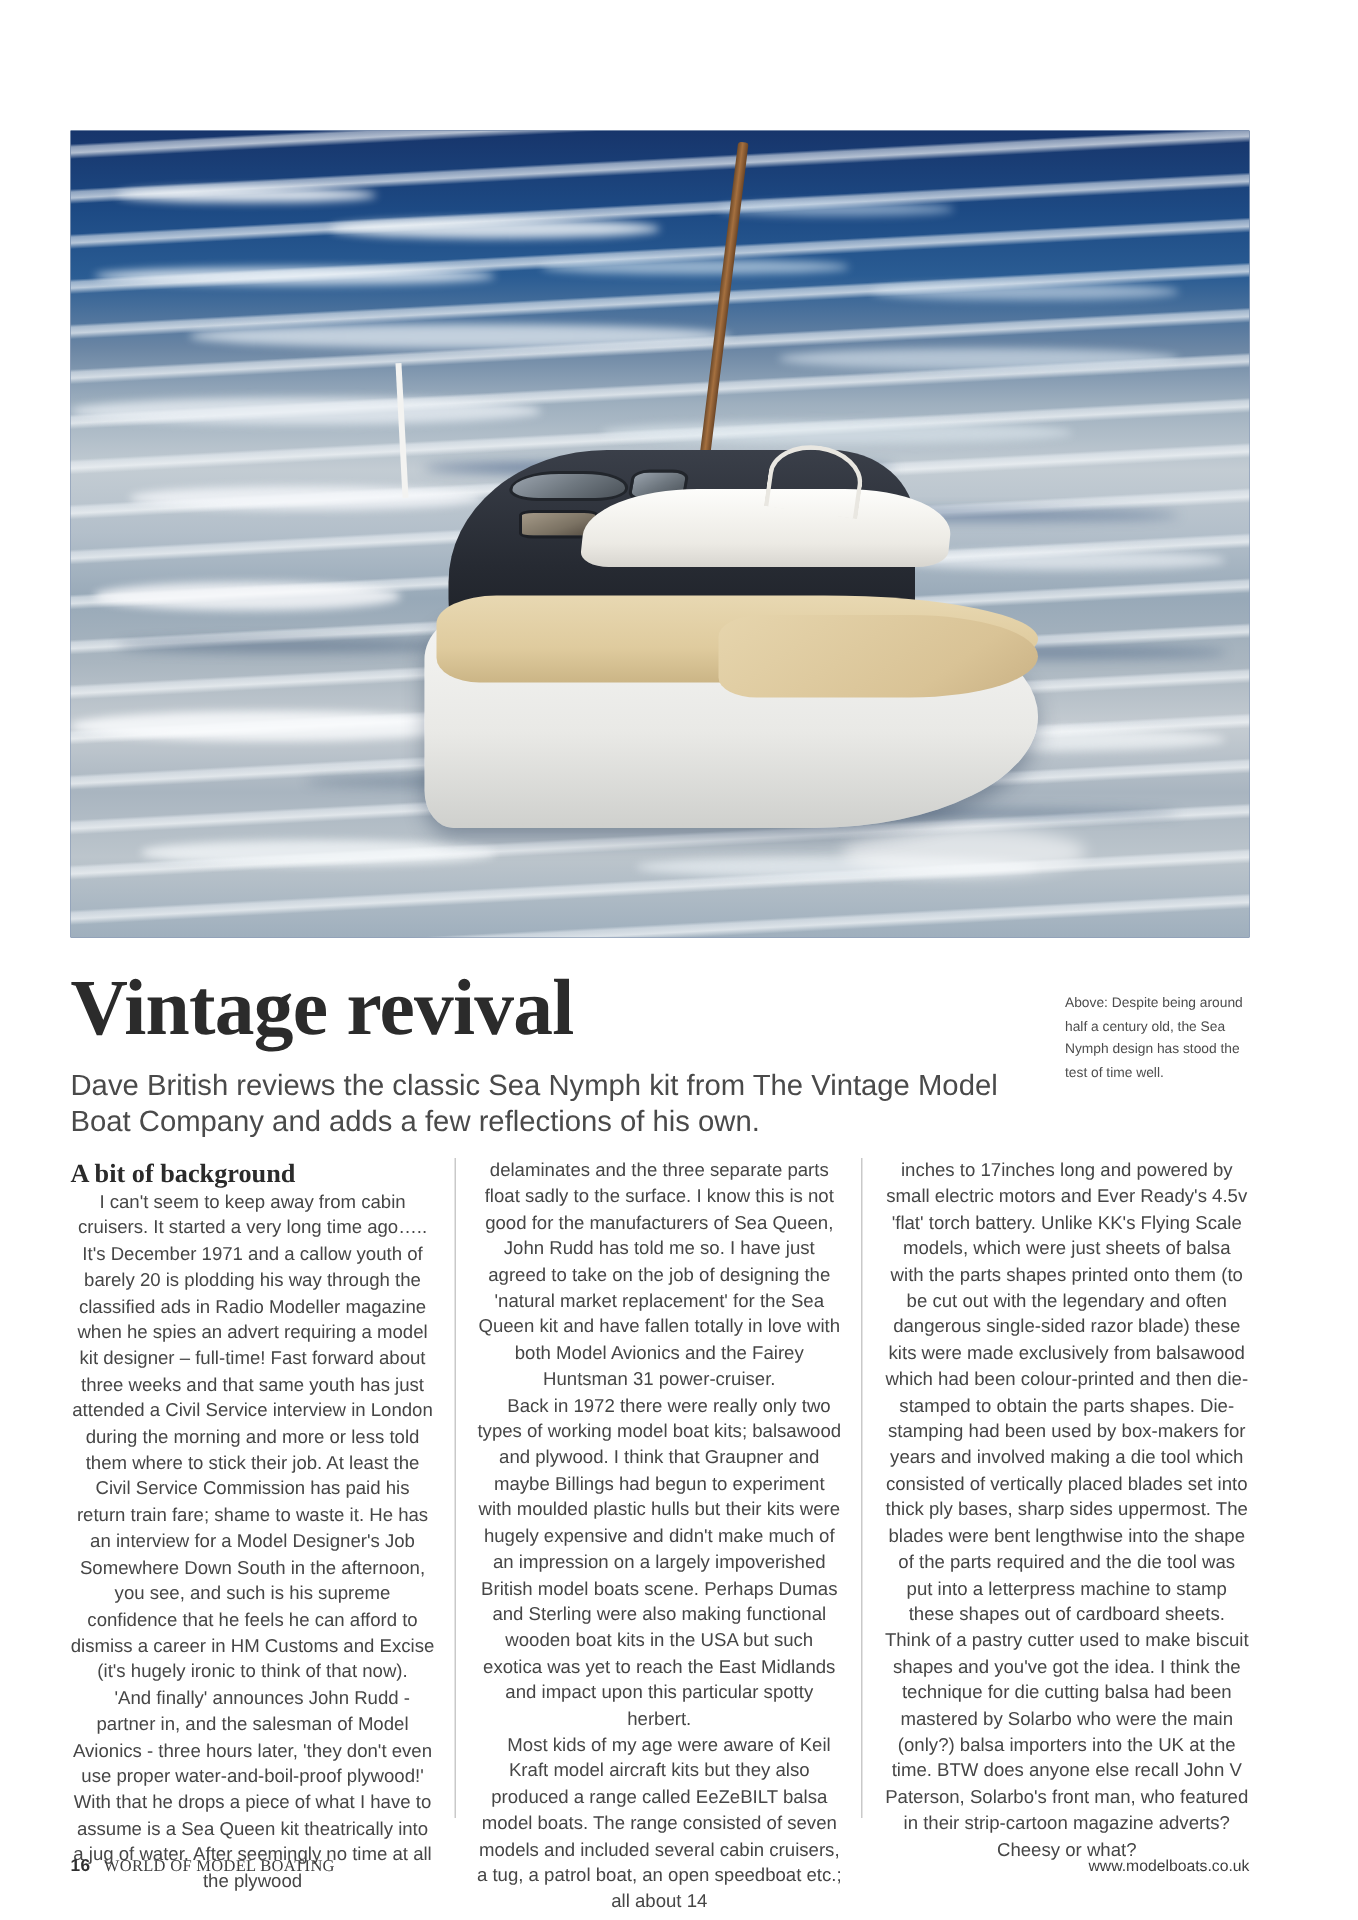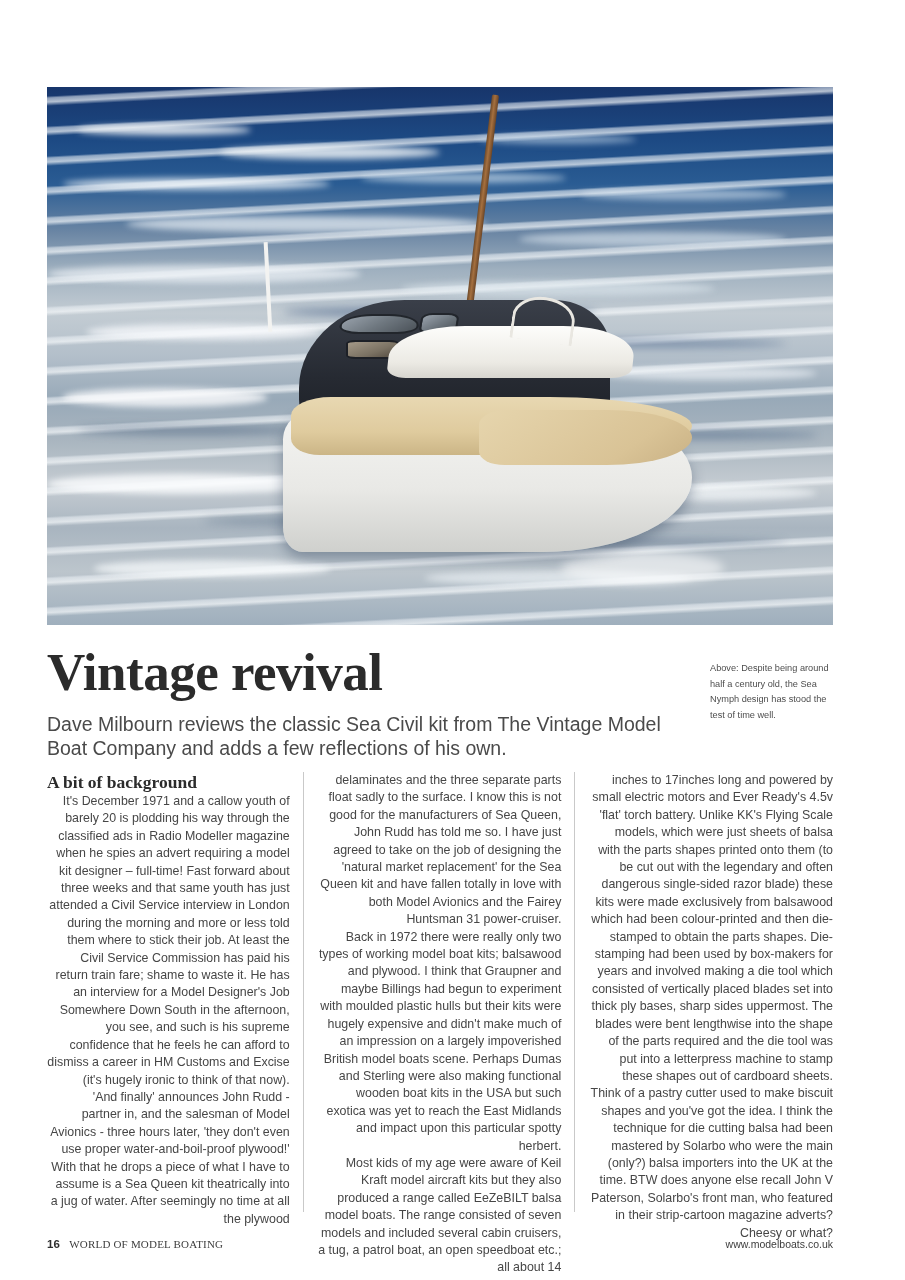--- a/index.html
+++ b/index.html
@@ -258,21 +258,21 @@
     font-size: 17.5px;
     line-height: 20px;
     color: #2b2b2b;
     margin: 0 0 1px 0;
   }
   .col p {
     margin: 0;
     font-size: 12.4px;
     line-height: 17.4px;
     color: #464646;
-    text-align: right;
+    text-align: center;
   }
   .col p.indent { text-indent: 13px; }
 
   
   .footer {
     position: absolute;
     left: 47px;
     top: 1238px;
     width: 786px;
     display: flex;
@@ -345,26 +345,27 @@
     <div class="grab-rail"></div>
     <div class="hull"></div>
     <div class="deck"></div>
     <div class="deck-fore"></div>
   </div>
 </div>
 
 <div class="caption">Above: Despite being around half a century old, the Sea Nymph design has stood the test of time well.</div>
 
 <h1 class="headline">Vintage revival</h1>
-<p class="subtitle">Dave Milbourn reviews the classic Sea Civil kit from The Vintage Model Boat Company and adds a few reflections of his own.</p>
+<p class="subtitle">Dave British reviews the classic Sea Nymph kit from The Vintage Model Boat Company and adds a few reflections of his own.</p>
 
 <div class="columns">
 
   <div class="col">
     <h2 class="sec-head">A bit of background</h2>
+    <p>I can't seem to keep away from cabin cruisers. It started a very long time ago…..</p>
     <p>It's December 1971 and a callow youth of barely 20 is plodding his way through the classified ads in Radio Modeller magazine when he spies an advert requiring a model kit designer – full-time! Fast forward about three weeks and that same youth has just attended a Civil Service interview in London during the morning and more or less told them where to stick their job. At least the Civil Service Commission has paid his return train fare; shame to waste it. He has an interview for a Model Designer's Job Somewhere Down South in the afternoon, you see, and such is his supreme confidence that he feels he can afford to dismiss a career in HM Customs and Excise (it's hugely ironic to think of that now).</p>
     <p class="indent">'And finally' announces John Rudd - partner in, and the salesman of Model Avionics - three hours later, 'they don't even use proper water-and-boil-proof plywood!' With that he drops a piece of what I have to assume is a Sea Queen kit theatrically into a jug of water. After seemingly no time at all the plywood</p>
   </div>
 
   <div class="col">
     <p>delaminates and the three separate parts float sadly to the surface. I know this is not good for the manufacturers of Sea Queen, John Rudd has told me so. I have just agreed to take on the job of designing the 'natural market replacement' for the Sea Queen kit and have fallen totally in love with both Model Avionics and the Fairey Huntsman 31 power-cruiser.</p>
     <p class="indent">Back in 1972 there were really only two types of working model boat kits; balsawood and plywood. I think that Graupner and maybe Billings had begun to experiment with moulded plastic hulls but their kits were hugely expensive and didn't make much of an impression on a largely impoverished British model boats scene. Perhaps Dumas and Sterling were also making functional wooden boat kits in the USA but such exotica was yet to reach the East Midlands and impact upon this particular spotty herbert.</p>
     <p class="indent">Most kids of my age were aware of Keil Kraft model aircraft kits but they also produced a range called EeZeBILT balsa model boats. The range consisted of seven models and included several cabin cruisers, a tug, a patrol boat, an open speedboat etc.; all about 14</p>
   </div>
 

